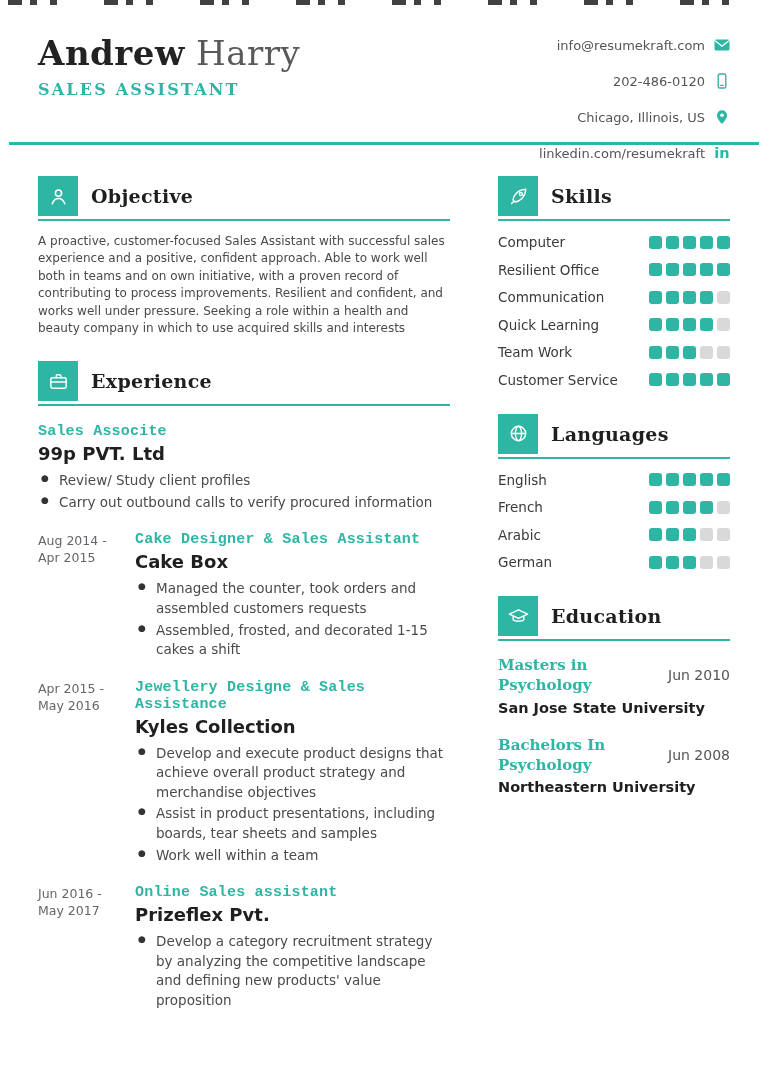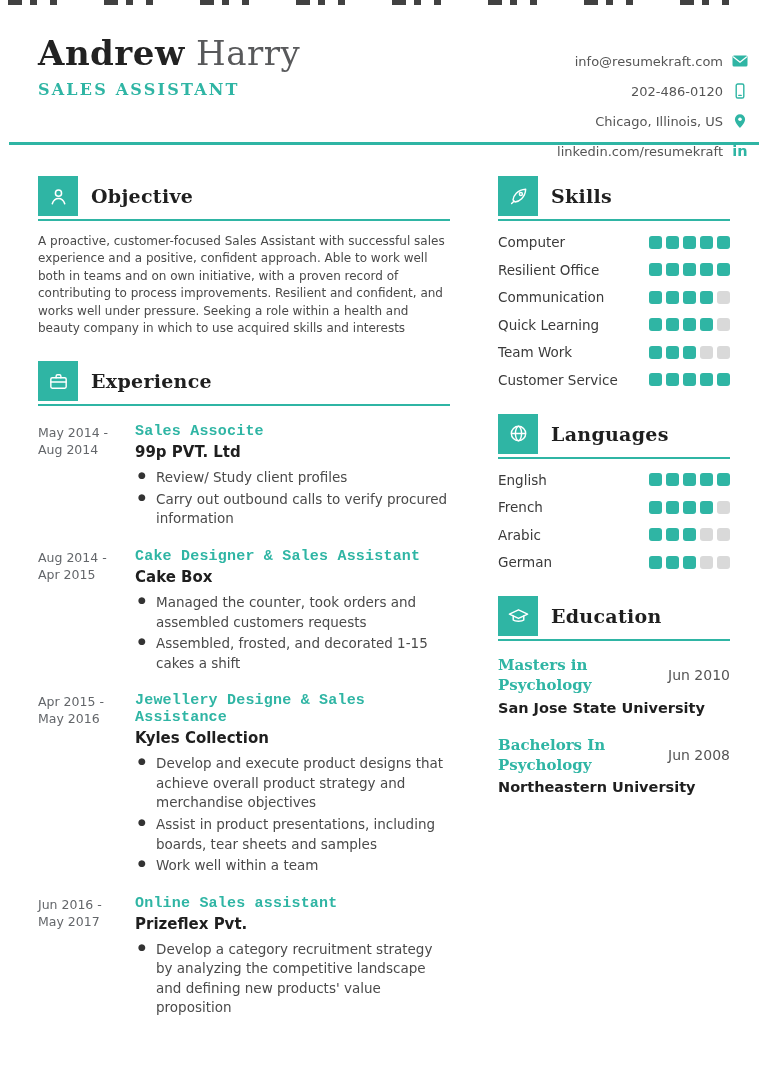--- a/index.html
+++ b/index.html
@@ -19,27 +19,27 @@
   
   .top-strip{
     height:5px;width:100%;
     background:repeating-linear-gradient(to right,
       transparent 0 8px,  #414141 8px 22px,
       transparent 22px 30px, #414141 30px 37px,
       transparent 37px 50px, #414141 50px 57px,
       transparent 57px 96px);
   }
   
-  .header{display:flex;justify-content:space-between;padding:30px 20px 0 38px;height:137px;}
+  .header{display:flex;justify-content:space-between;padding:30px 38px 0 38px;height:137px;}
   .name{font-family:"DejaVu Serif","Liberation Serif",serif;font-size:34px;line-height:1.1;letter-spacing:.5px;}
   .name .first{font-weight:bold;color:#222;}
   .name .last{font-weight:normal;color:#58595b;}
   .job-title{margin-top:8px;color:var(--accent);font-family:"DejaVu Serif","Liberation Serif",serif;
     font-weight:bold;font-size:16px;letter-spacing:2.2px;}
-  .contact{display:flex;flex-direction:column;gap:14px;margin-top:18px;}
+  .contact{display:flex;flex-direction:column;gap:20px;margin-top:2px;}
   .contact-row{display:flex;align-items:center;justify-content:flex-end;gap:9px;
     font-size:13px;color:#555;}
   .contact-row .cicon{width:16px;height:16px;display:inline-flex;align-items:center;justify-content:center;flex:0 0 16px;}
   .contact-row .cicon svg{width:16px;height:16px;display:block;}
   .cicon .in-glyph{font-weight:bold;color:var(--accent);font-size:14.5px;font-family:"DejaVu Sans",sans-serif;line-height:1;}
   .header-divider{height:3px;background:var(--accent);margin:0 9px;}
   
   .main{display:flex;padding:31px 38px 0 38px;gap:48px;}
   .col-left{width:412px;flex:0 0 412px;}
   .col-right{width:232px;flex:0 0 232px;}
@@ -52,21 +52,21 @@
   .sec-rule{height:2px;background:var(--accent);margin-top:3px;}
   
   .objective-text{margin-top:12px;font-size:12px;line-height:1.45;color:var(--body);}
   .section{margin-bottom:24px;}
   .section.right{margin-bottom:26px;}
   
   .exp-entry{display:flex;margin-top:17px;}
   .exp-dates{width:97px;flex:0 0 97px;font-size:12.5px;color:var(--muted);line-height:1.35;padding-top:2px;}
   .exp-body{flex:1;}
   .exp-role{font-family:Liberation Mono, monospace;font-weight:bold;font-size:15px;color:var(--accent);letter-spacing:.2px;}
-  .exp-company{margin-top:3px;font-weight:bold;font-size:15px;color:#1f1f1f;}
+  .exp-company{margin-top:3px;font-weight:bold;font-size:18px;color:#1f1f1f;}
   .exp-bullets{margin-top:7px;list-style:none;}
   .exp-bullets li{position:relative;padding-left:21px;font-size:13.5px;line-height:1.45;color:var(--body);margin-bottom:2px;}
   .exp-bullets li::before{content:"●";position:absolute;left:3px;top:1px;font-size:9px;color:#333;}
   
   .rating-list{margin-top:13px;}
   .rating-row{display:flex;align-items:center;justify-content:space-between;margin-bottom:11.5px;}
   .rating-label{font-size:13.5px;color:#3a3a3a;}
   .rating-squares{display:flex;gap:4px;}
   .sq{width:13px;height:13px;border-radius:3px;background:var(--empty);}
   .sq.filled{background:var(--accent);}
@@ -156,24 +156,20 @@
             <rect x="4" y="8" width="16" height="11" rx="1.5"></rect>
             <path d="M9.5 8V6.5A1.5 1.5 0 0 1 11 5h2a1.5 1.5 0 0 1 1.5 1.5V8"></path>
             <path d="M4 12.5h16"></path>
           </svg>
         </div>
         <div class="sec-title">Experience</div>
       </div>
       <div class="sec-rule"></div>
       <div id="experience-list">
           <div class="exp-entry">
-            <div class="exp-dates">
-              <div>May 2014 -</div>
-              <div>Aug 2014</div>
-            </div>
             <div class="exp-body">
               <div class="exp-role">Sales Associte</div>
               <div class="exp-company">99p PVT. Ltd</div>
               <ul class="exp-bullets">
                 <li>Review/ Study client profiles</li>
                 <li>Carry out outbound calls to verify procured information</li>
               </ul>
             </div>
           </div>
           <div class="exp-entry">

